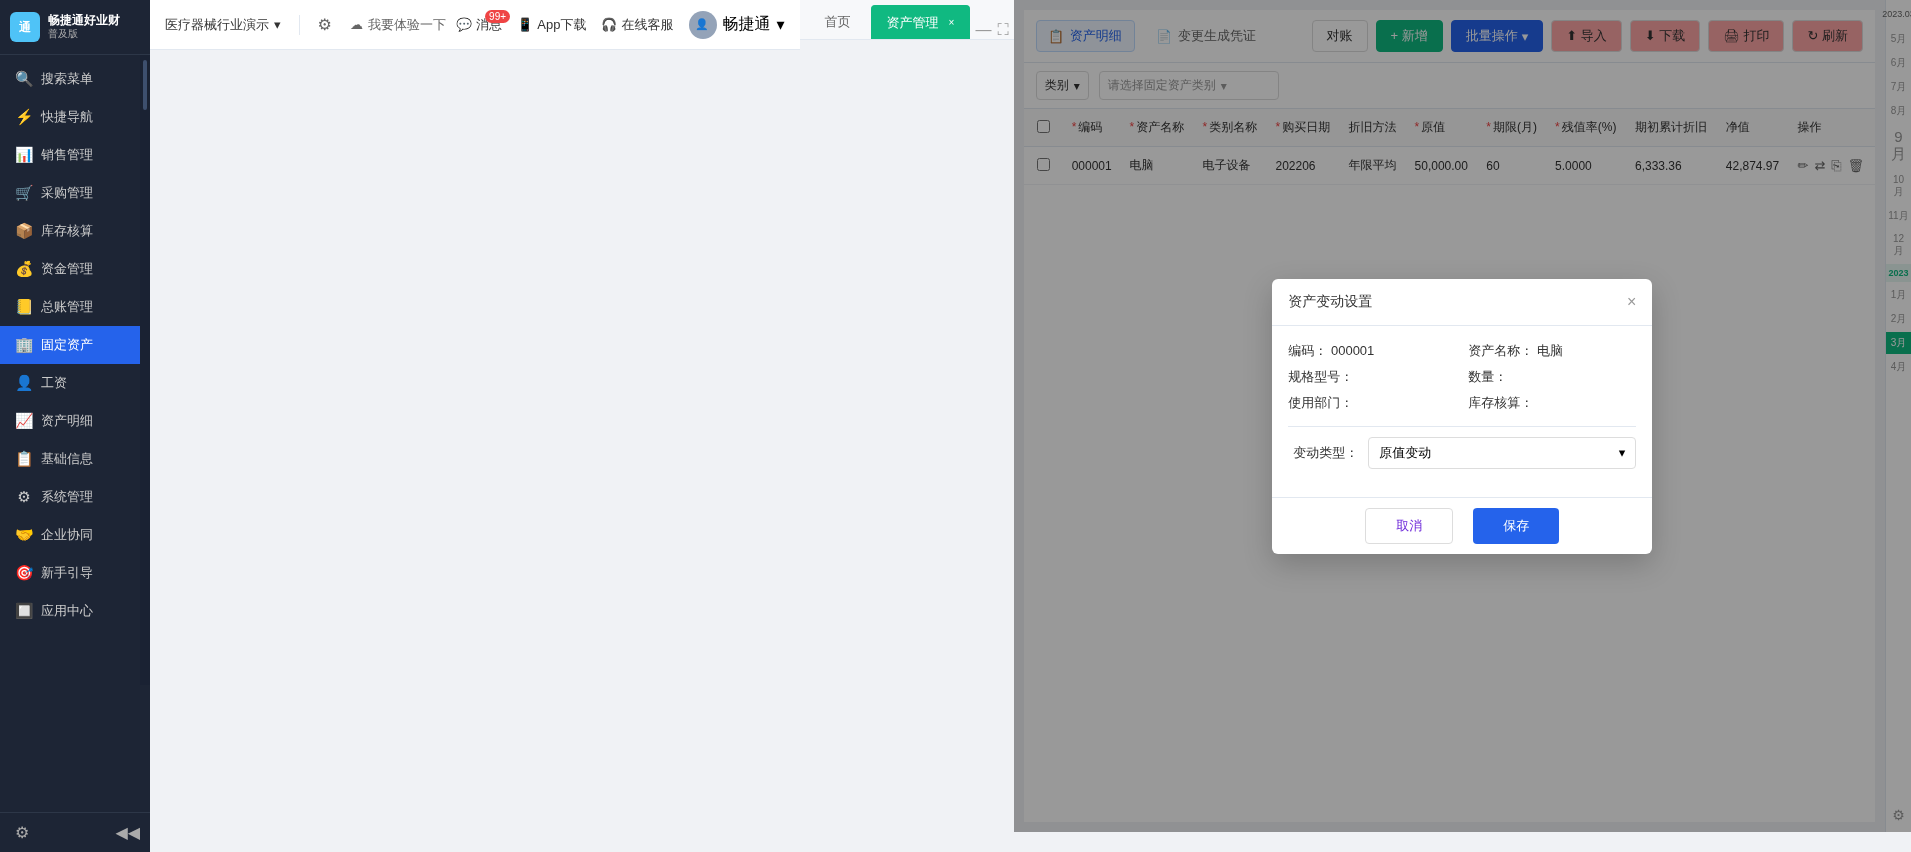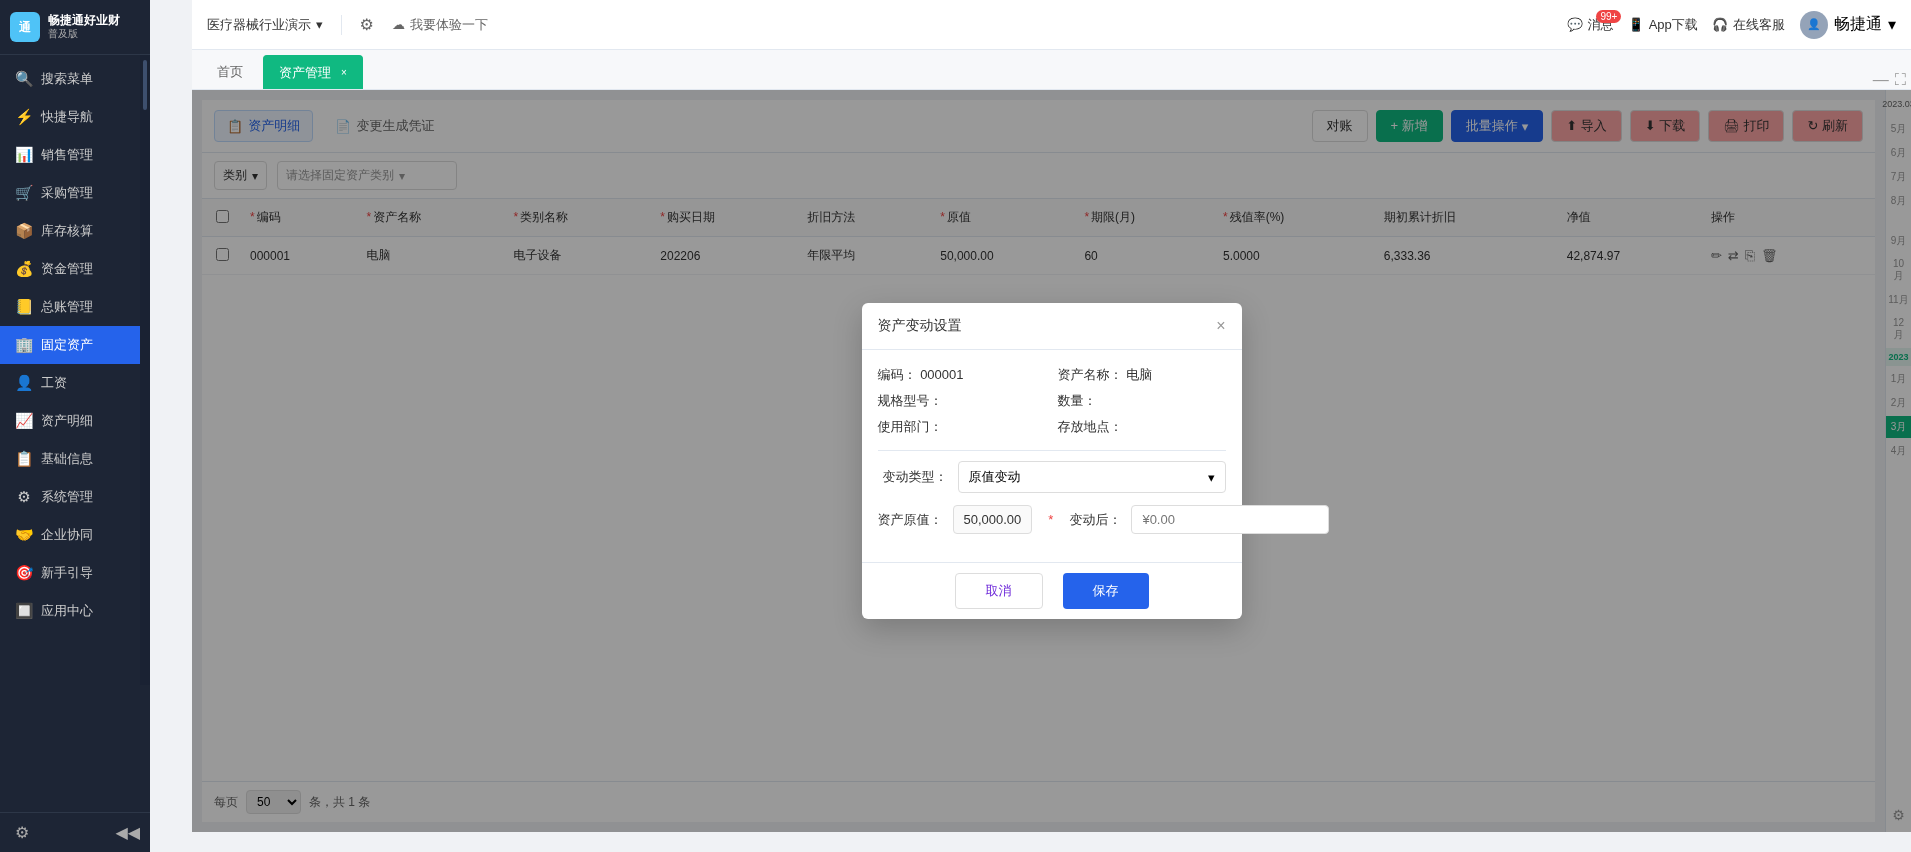--- a/index.html
+++ b/index.html
@@ -47,24 +47,23 @@
       padding: 10px 0;
       display: flex; align-items: center; justify-content: space-between;
       padding-left: 15px; padding-right: 10px;
     }
     .sidebar-footer-icon { font-size: 16px; color: #aaa; cursor: pointer; }
 
     
     .main-area {
       flex: 1;
       display: flex;
-      flex-direction: column;
+      flex-direction: row;
       height: 832px;
       overflow: hidden;
-      padding-left: 42px;
     }
 
     
     .topbar {
       height: 50px;
       background: #fff;
       display: flex;
       align-items: center;
       padding: 0 15px;
       border-bottom: 1px solid #e2e8f0;
@@ -521,38 +520,30 @@
                   <span class="action-icon">⇄</span>
                   <span class="action-icon">⎘</span>
                   <span class="action-icon">🗑</span>
                 </div>
               </td>
             </tr>
           </tbody>
         </table>
       </div>
 
-      <div class="bottom-bar">
-        <span>每页</span>
-        <select class="page-size-select">
-          <option>50</option>
-          <option>100</option>
-        </select>
-        <span>条，共 1 条</span>
-      </div>
     </div>
 
     <div class="right-sidebar">
       <div class="right-sidebar-item" style="font-size:9px;color:#666;padding:4px 2px;writing-mode:horizontal-tb;">2023.03</div>
       <div style="width:1px;height:1px;"></div>
       <div class="right-sidebar-item" style="color:#999;font-size:10px;">5月</div>
       <div class="right-sidebar-item" style="color:#999;font-size:10px;">6月</div>
       <div class="right-sidebar-item" style="color:#999;font-size:10px;">7月</div>
       <div class="right-sidebar-item" style="color:#999;font-size:10px;">8月</div>
-      <div class="right-sidebar-item" style="color:#999;font-size:10px;margin-top:16px;">9月</div>
+      <div class="right-sidebar-item" style="color:#999;font-size:15px;">9月</div>
       <div class="right-sidebar-item" style="color:#999;font-size:10px;">10月</div>
       <div class="right-sidebar-item" style="color:#999;font-size:10px;">11月</div>
       <div class="right-sidebar-item" style="color:#999;font-size:10px;">12月</div>
       <div class="right-sidebar-item" style="font-size:9px;color:#10b981;font-weight:bold;background:#e6f7f2;width:100%;text-align:center;">2023</div>
       <div class="right-sidebar-item" style="color:#999;font-size:10px;">1月</div>
       <div class="right-sidebar-item" style="color:#999;font-size:10px;">2月</div>
       <div class="right-sidebar-item highlight" style="font-size:10px;">3月</div>
       <div class="right-sidebar-item" style="color:#999;font-size:10px;">4月</div>
       <div style="flex:1;"></div>
       <div class="right-sidebar-item" style="font-size:14px;color:#999;">⚙</div>
@@ -591,45 +582,36 @@
               </span>
             </div>
             <div class="modal-info-item">
               <span style="font-size:13px;color:#333;">
                 <span>使用部门：</span>
                 <span></span>
               </span>
             </div>
             <div class="modal-info-item">
               <span style="font-size:13px;color:#333;">
-                <span>存放地点：</span>
+                <span>库存核算：</span>
                 <span></span>
               </span>
             </div>
           </div>
 
           <hr class="modal-divider">
 
           <div class="modal-field-row">
             <span class="modal-field-label">变动类型：</span>
             <div class="modal-field-select">
               <span>原值变动</span>
               <span>▾</span>
             </div>
           </div>
 
-          <div class="modal-field-row">
-            <span class="modal-field-label">资产原值：</span>
-            <div class="modal-field-input readonly">
-              <span>50,000.00</span>
-            </div>
-            <span style="font-size:13px;color:#ef4444;margin:0 6px;">*</span>
-            <span style="font-size:13px;color:#333;white-space:nowrap;">变动后：</span>
-            <input type="text" class="modal-field-input placeholder" style="flex: 1 1 0%; border: 1px solid rgb(221, 221, 221); border-radius: 4px; padding: 6px 10px; font-size: 13px; color: rgb(153, 153, 153);" placeholder="¥0.00">
-          </div>
         </div>
         <div class="modal-footer">
           <button class="modal-btn-cancel">取消</button>
           <button class="modal-btn-save">保存</button>
         </div>
       </div>
     </div>
 
   </div>
 </div>

